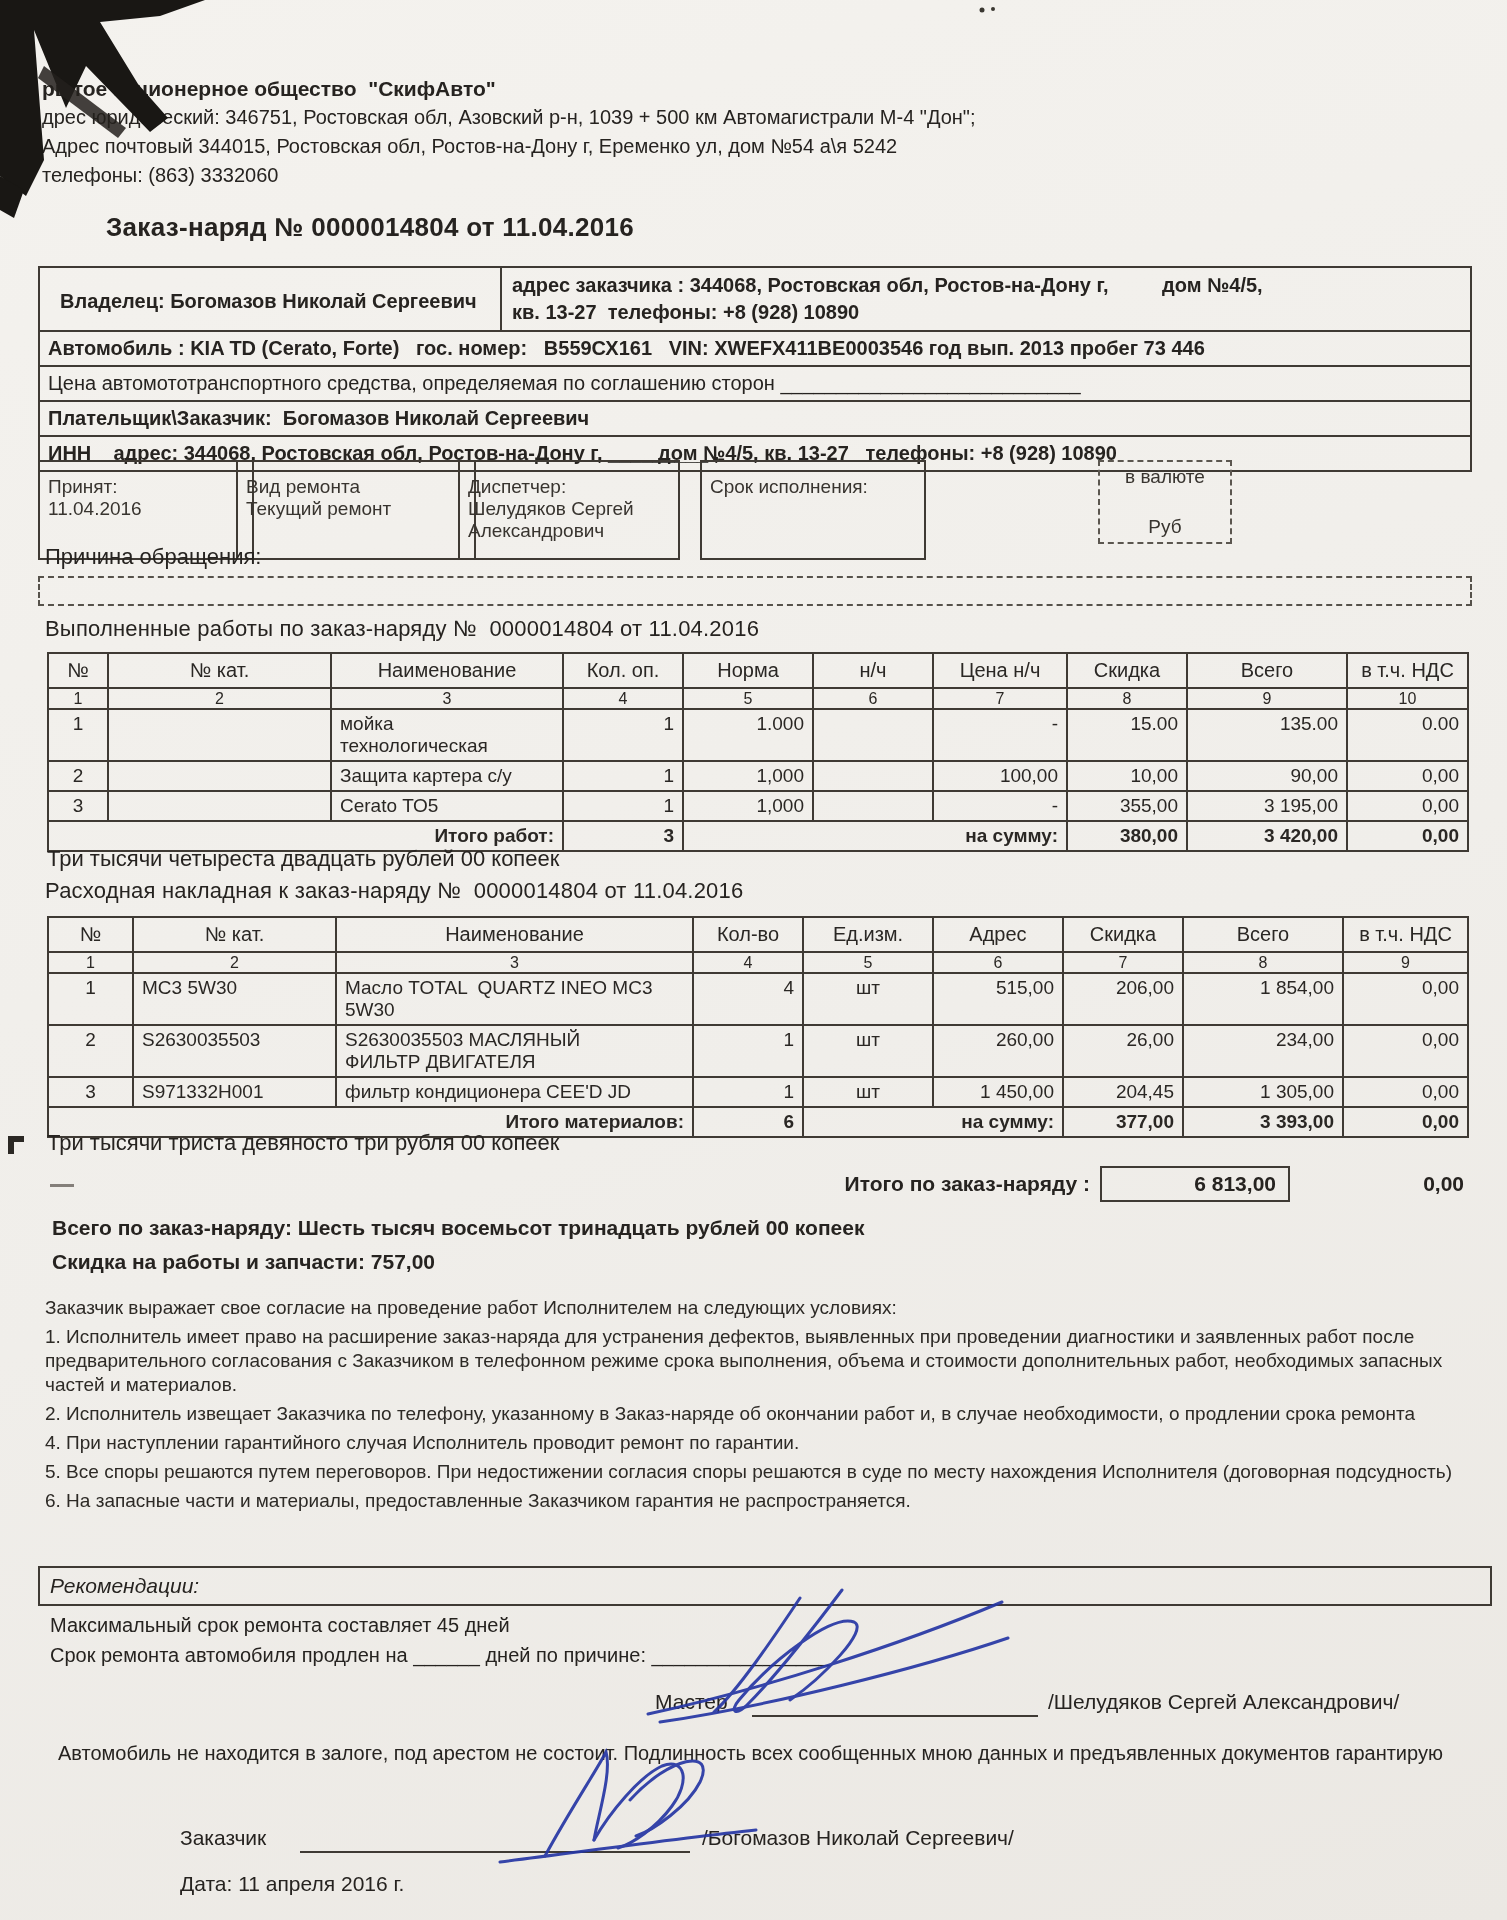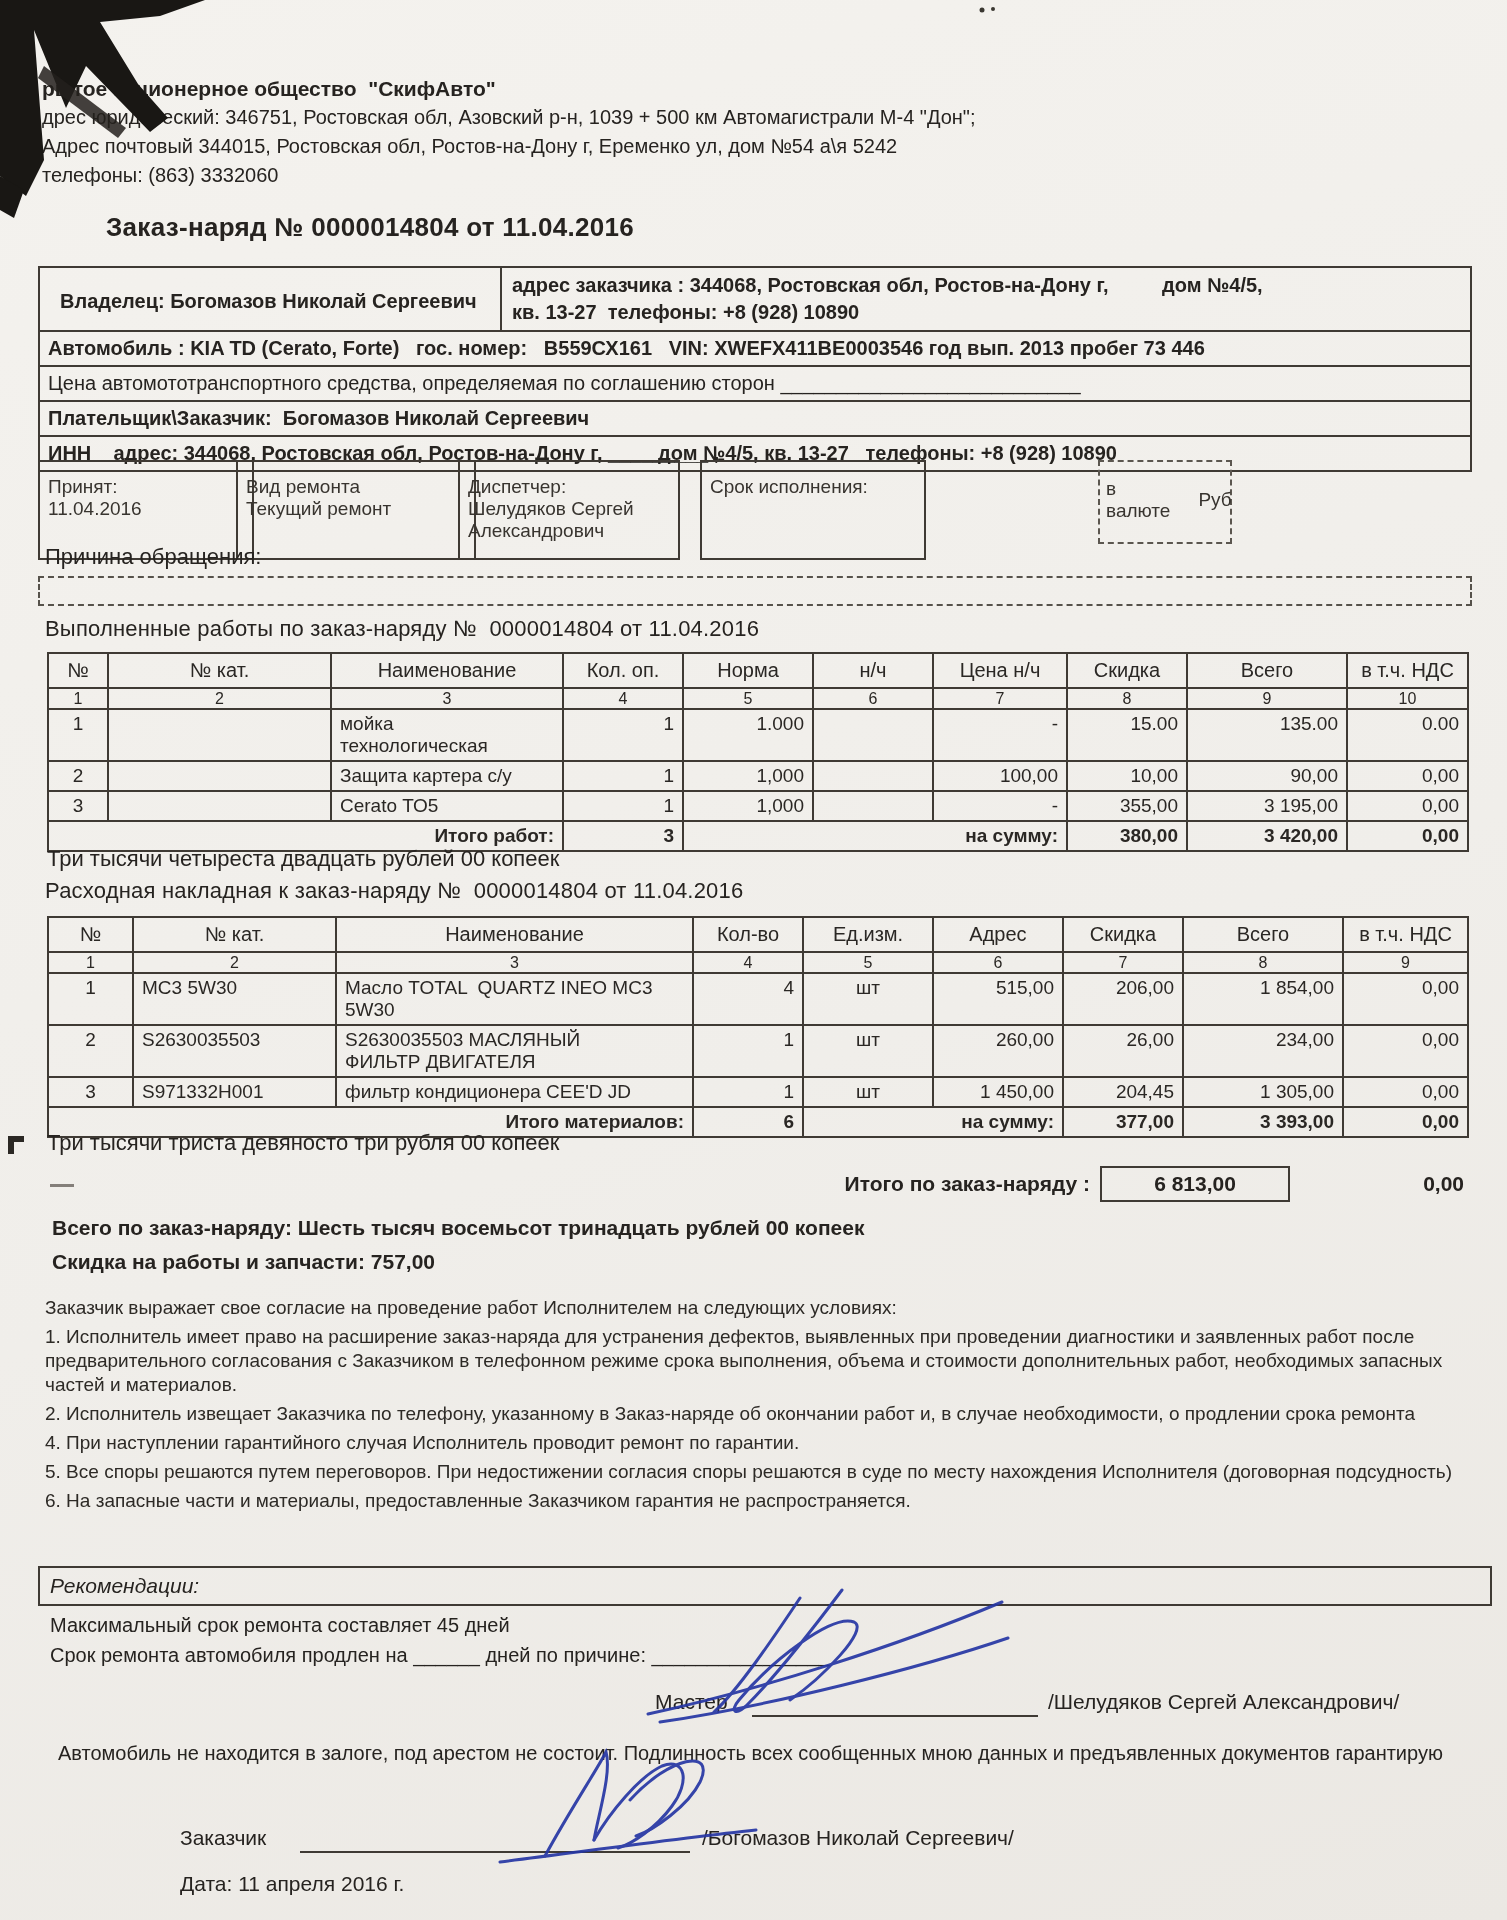--- a/index.html
+++ b/index.html
@@ -22,21 +22,21 @@
   .i-row.bold{font-weight:bold;}
   .i-row.last{border-bottom:none;position:relative;}
   .inn-right{position:absolute;left:618px;top:5px;font-weight:bold;}
   
   .boxes{position:absolute;left:38px;top:460px;width:1430px;height:72px;}
   .box{position:absolute;top:0;height:68px;border:2px solid #3f3a34;font-size:19px;line-height:22px;padding:14px 8px;color:#38342f;}
   .box.b1{left:0;width:196px;}
   .box.b2{left:198px;width:220px;}
   .box.b3{left:420px;width:202px;}
   .box.b4{left:638px;width:206px;margin-left:24px;}
-  .box.b5{left:1060px;width:118px;border:2px dashed #5b564f;display:flex;flex-direction:row;
+  .box.b5{left:1060px;width:118px;border:2px dashed #5b564f;display:flex;flex-direction:column;
           align-items:center;justify-content:space-between;padding:4px 6px 8px;gap:28px;}
   
   .reason-label{position:absolute;left:45px;top:544px;font-size:22px;}
   .reason-box{position:absolute;left:38px;top:576px;width:1430px;height:26px;border:2px dashed #56524b;}
   
   .sec-title{position:absolute;left:45px;font-size:22px;letter-spacing:.2px;}
   .works-title{top:616px;}
   .mats-title{top:878px;}
   
   table.grid{position:absolute;left:47px;border-collapse:collapse;table-layout:fixed;font-size:19px;color:#2a2724;}
@@ -49,21 +49,21 @@
   td.c{text-align:center;}
   td.name{white-space:pre-wrap;line-height:22px;}
   tr.foot td{font-weight:bold;}
   
   .words{position:absolute;left:47px;font-size:22px;text-align:center;}
   .works-words{top:846px;}
   .mats-words{top:1130px;}
   
   .grand{position:absolute;left:38px;top:1166px;width:1430px;display:flex;justify-content:flex-end;
          align-items:center;font-size:21px;font-weight:bold;}
-  .gt-box{border:2px solid #3f3a34;width:162px;padding:4px 12px;text-align:center;margin-left:10px;}
+  .gt-box{border:2px solid #3f3a34;width:162px;padding:4px 12px;text-align:right;margin-left:10px;}
   .gt-vat{width:118px;text-align:right;margin-left:56px;padding-right:4px;}
   
   .sum1{position:absolute;left:52px;top:1216px;font-size:21px;font-weight:bold;}
   .sum2{position:absolute;left:52px;top:1250px;font-size:21px;font-weight:bold;}
   
   .terms{position:absolute;left:45px;top:1296px;width:1408px;font-size:19px;line-height:24px;color:#2d2a26;}
   .terms p{margin:0 0 5px 0;}
   
   .recomm{position:absolute;left:38px;top:1566px;width:1430px;border:2px solid #3f3a34;
           padding:6px 10px;font-style:italic;font-size:21px;}

